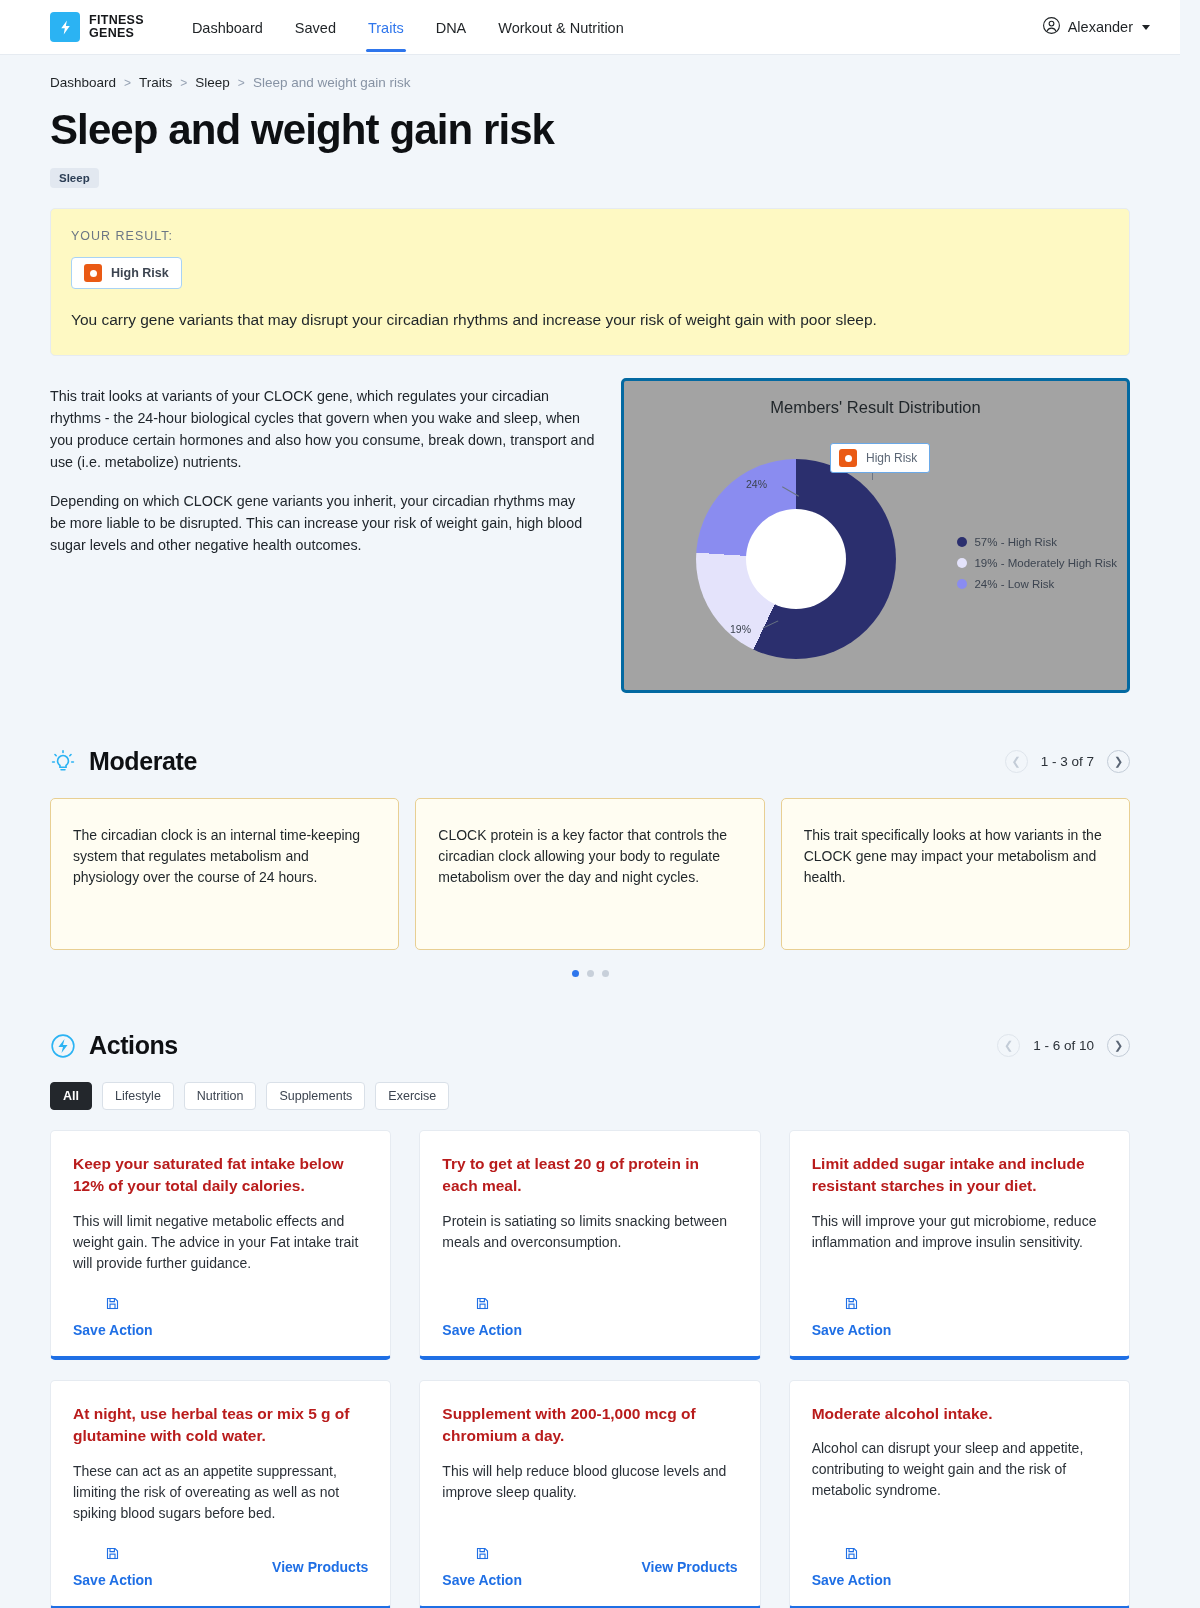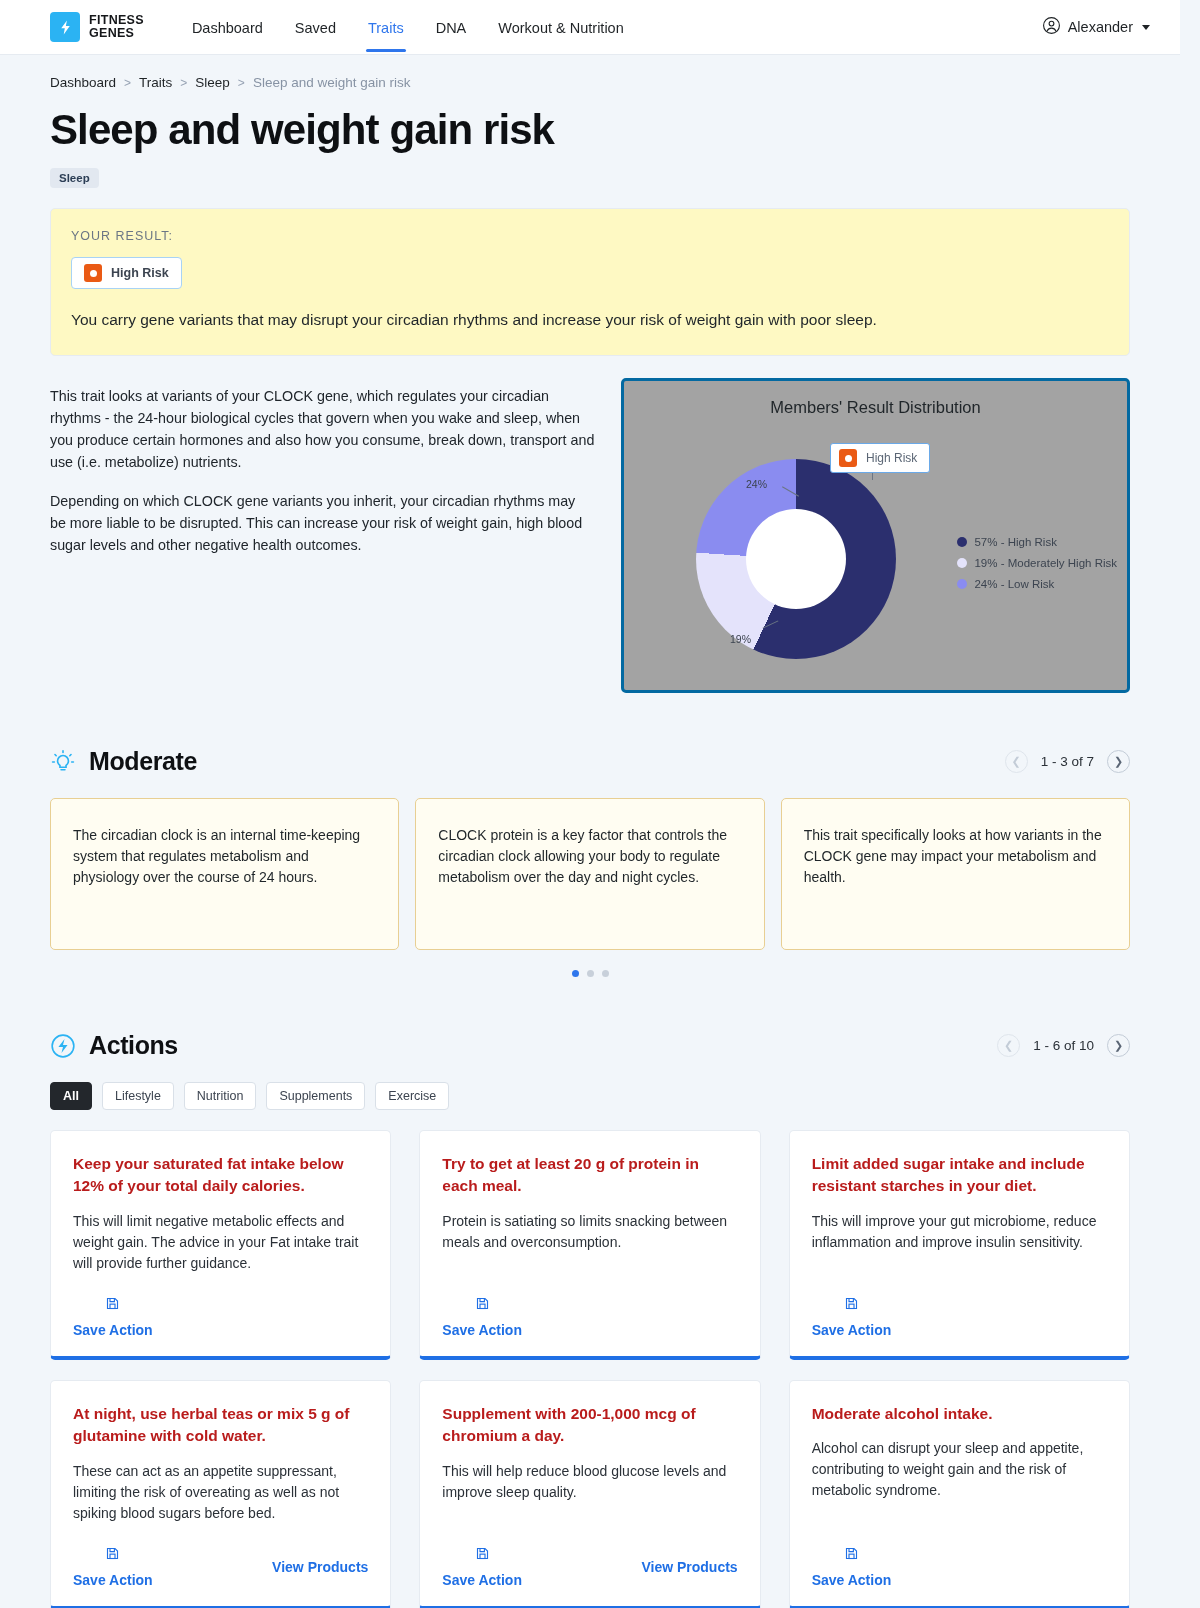--- a/index.html
+++ b/index.html
@@ -87,21 +87,21 @@
   .chart-card { flex: 1; background: #a3a3a3; border: 3px solid #0369a1;
                 border-radius: 5px; height: 315px; position: relative; overflow: hidden; }
   .chart-title { text-align: center; font-size: 16.5px; color: #1f2529; padding-top: 17px; }
   .donut-area { position: absolute; left: 60px; top: 70px; width: 230px; height: 215px; }
   .donut { position: absolute; left: 12px; top: 8px; width: 200px; height: 200px; border-radius: 50%; }
   .donut::after { content:""; position:absolute; left:50px; top:50px; width:100px;height:100px;
                   background:#fff; border-radius:50%; }
   .pct { position: absolute; font-size: 10.5px; color: #3c4450; }
   .pct.p57 { left: 164px; top: -4px; }
   .pct.p24 { left: 62px; top: 27px; }
-  .pct.p19 { left: 46px; top: 182px; }
+  .pct.p19 { left: 46px; top: 172px; }
   .leader { position: absolute; background: #6b7684; }
   .lead57 { left: 188px; top: 10px; width: 1px; height: 19px; }
   .lead24 { left: 97px; top: 40px; width: 19px; height: 1px; transform: rotate(30deg); }
   .lead19 { left: 78px; top: 173px; width: 17px; height: 1px; transform: rotate(-25deg); }
   .chip-highrisk {
     position: absolute; left: 206px; top: 62px;
     display: inline-flex; align-items: center; gap: 9px;
     border: 1px solid #6aa9e8; background: #fff; border-radius: 3px;
     padding: 5px 12px 5px 8px; cursor: pointer;
   }

